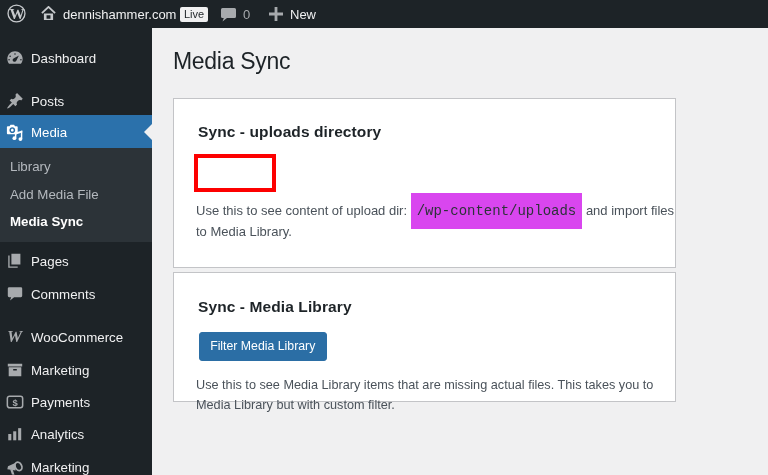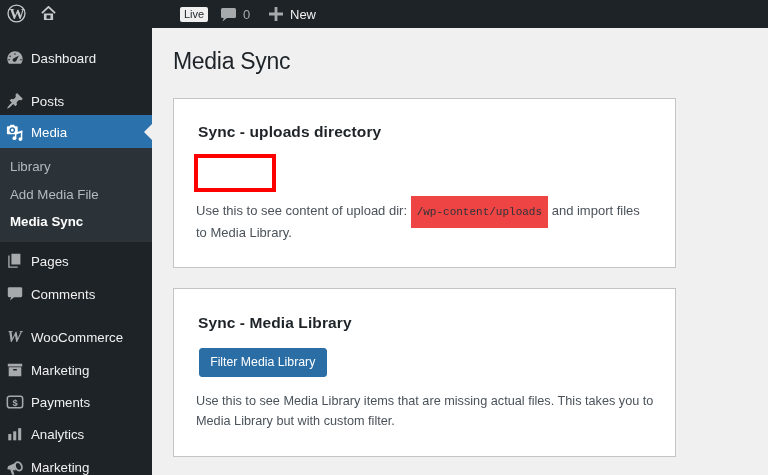--- a/index.html
+++ b/index.html
@@ -10,37 +10,38 @@
 .menu-row{position:absolute;left:0;width:152px;height:33px;}
 .menu-ico{position:absolute;left:5.5px;top:50%;transform:translateY(-50%);width:18px;height:18px;display:flex;align-items:center;justify-content:center;}
 .menu-txt{position:absolute;left:31px;top:50%;transform:translateY(-50%);font-size:13.3px;color:#f0f0f1;white-space:nowrap;}
 .sub-txt{position:absolute;left:10px;font-size:13.3px;color:#b4b9be;white-space:nowrap;}
 #content{position:absolute;left:152px;top:28px;width:616px;height:447px;background:#f0f0f1;}
 h1.pagetitle{position:absolute;left:21px;top:20px;font-size:23px;font-weight:400;color:#1d2327;letter-spacing:-0.3px;}
 .card{position:absolute;left:21px;width:503px;background:#fff;border:1px solid #c3c4c7;}
 .card h2{position:absolute;left:24px;font-size:15.5px;line-height:16px;font-weight:700;color:#1d2327;white-space:nowrap;letter-spacing:0.1px;}
 .btn{position:absolute;background:#2b6ea5;color:#fff;font-size:12.3px;font-family:"Liberation Sans",sans-serif;border:1px solid #2b6ea5;border-radius:3px;height:29.5px;line-height:27.5px;text-align:center;white-space:nowrap;}
 .card p{position:absolute;left:22px;font-size:13px;line-height:19.5px;color:#4a525a;width:480px;}
-code{font-family:"Liberation Mono",monospace;font-size:11px;background:#ef4444;padding:10px 6px;color:#2c3338;}
+code{font-family:"Liberation Mono",monospace;font-size:14px;background:#d946ef;padding:10px 6px;color:#2c3338;}
 .redbox{position:absolute;border:4px solid #fd0000;}
 </style>
 </head>
 <body>
 
 <div id="adminbar">
 
   <svg style="position:absolute;left:7px;top:4px" width="19" height="19" viewBox="0 0 20 20">
     <circle cx="10" cy="10" r="8.9" fill="none" stroke="#c6c9cc" stroke-width="1.4"></circle>
     <text x="10.1" y="15.3" text-anchor="middle" font-family="Liberation Serif,serif" font-size="16" fill="#c6c9cc" font-weight="bold" letter-spacing="-1">W</text>
   </svg>
 
   <svg style="position:absolute;left:41px;top:6px" width="15" height="15" viewBox="0 0 16 16">
     <path d="M1 7.6 L8 1 L15 7.6" fill="none" stroke="#c6c9cc" stroke-width="2"></path>
     <path fill-rule="evenodd" d="M3.1 8 L12.9 8 12.9 15 3.1 15 Z M5.9 9.8 L10.1 9.8 10.1 13.6 5.9 13.6 Z" fill="#c6c9cc"></path>
   </svg>
+  <div class="ab-item" style="left:63px;top:7px;">dennishammer.com</div>
   <div class="ab-item" style="left:180px;top:6.5px;background:#f0f0f1;color:#1d2327;font-size:11px;padding:1.5px 4px;border-radius:2px;">Live</div>
 
   <svg style="position:absolute;left:221px;top:8px" width="15" height="14" viewBox="0 0 15 14">
     <path d="M1.5 0 H13.5 Q15 0 15 1.5 V8.5 Q15 10 13.5 10 H6 L1.5 13.5 2.8 10 H1.5 Q0 10 0 8.5 V1.5 Q0 0 1.5 0 Z" fill="#a7aaad"></path>
   </svg>
   <div class="ab-item" style="left:243px;top:7px;color:#a7aaad;">0</div>
 
   <svg style="position:absolute;left:269px;top:7px" width="14" height="14" viewBox="0 0 14 14">
     <path d="M5.6 0 H8.4 V5.6 H14 V8.4 H8.4 V14 H5.6 V8.4 H0 V5.6 H5.6 Z" fill="#a7aaad"></path>
   </svg>
@@ -157,18 +158,18 @@
 
 <div id="content">
   <h1 class="pagetitle">Media Sync</h1>
 
   <div class="card" style="top:70px;height:170px;">
     <h2 style="top:25px;">Sync - uploads directory</h2>
     <div class="redbox" style="left:20px;top:55px;width:82px;height:38px;"></div>
     <p style="top:102.1px;">Use this to see content of upload dir: <code>/wp-content/uploads</code> and import files<br>to Media Library.</p>
   </div>
 
-  <div class="card" style="top:260px;height:169px;">
+  <div class="card" style="top:244px;height:130px;">
     <h2 style="top:26px;">Sync - Media Library</h2>
     <div class="btn" style="left:24.5px;top:58.5px;width:128.5px;">Filter Media Library</div>
     <p style="top:103.2px;font-size:12.7px;">Use this to see Media Library items that are missing actual files. This takes you to<br>Media Library but with custom filter.</p>
   </div>
 </div>
 
 </body></html>

